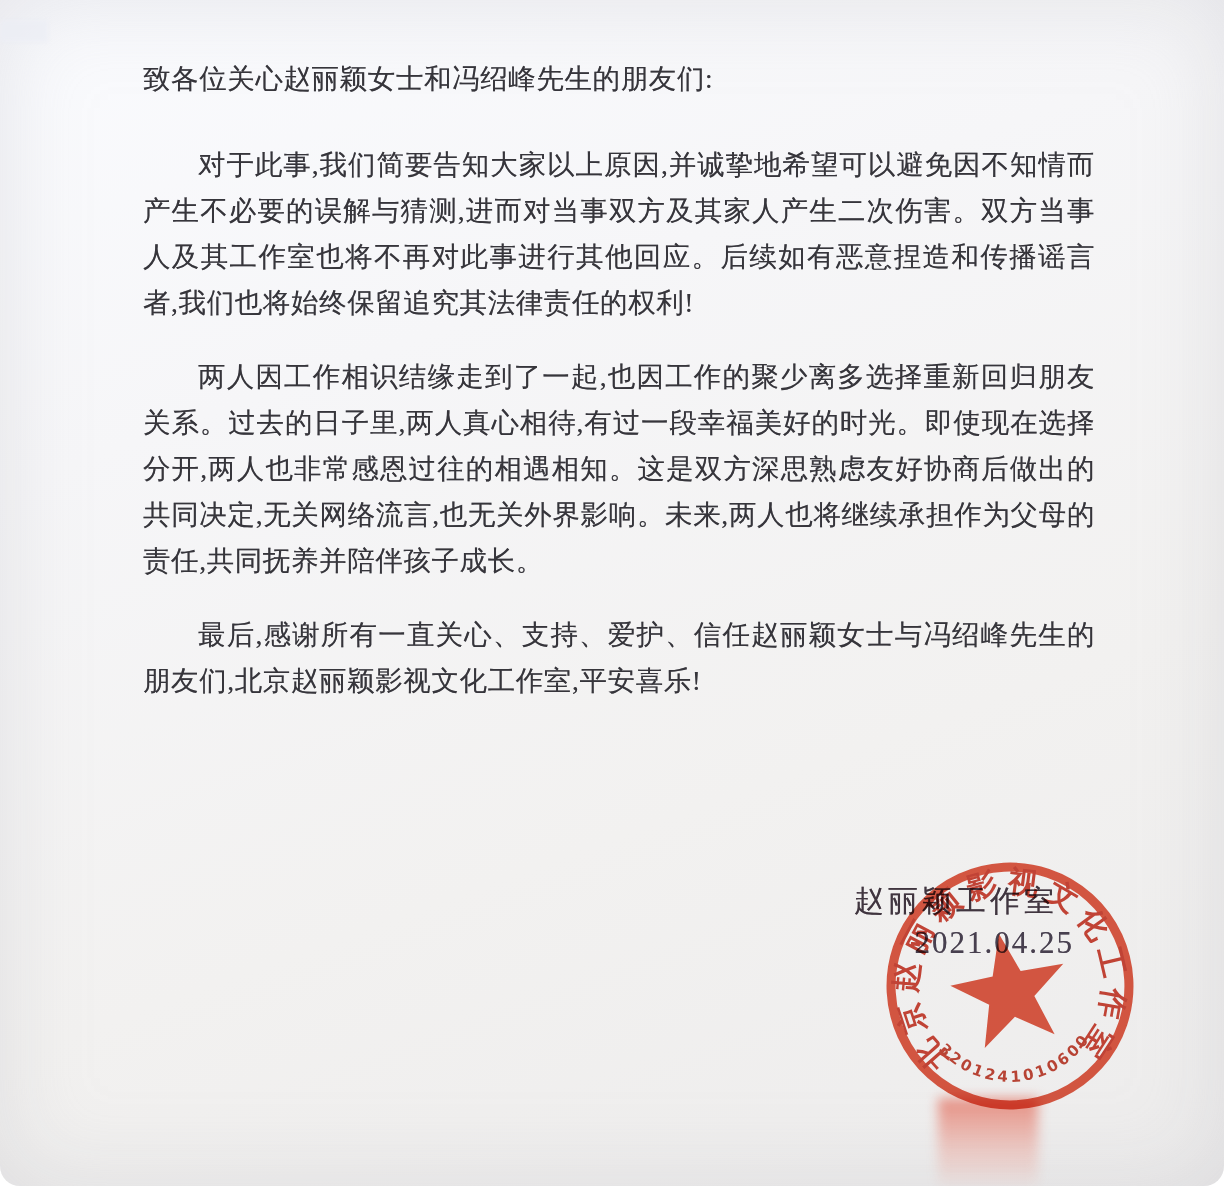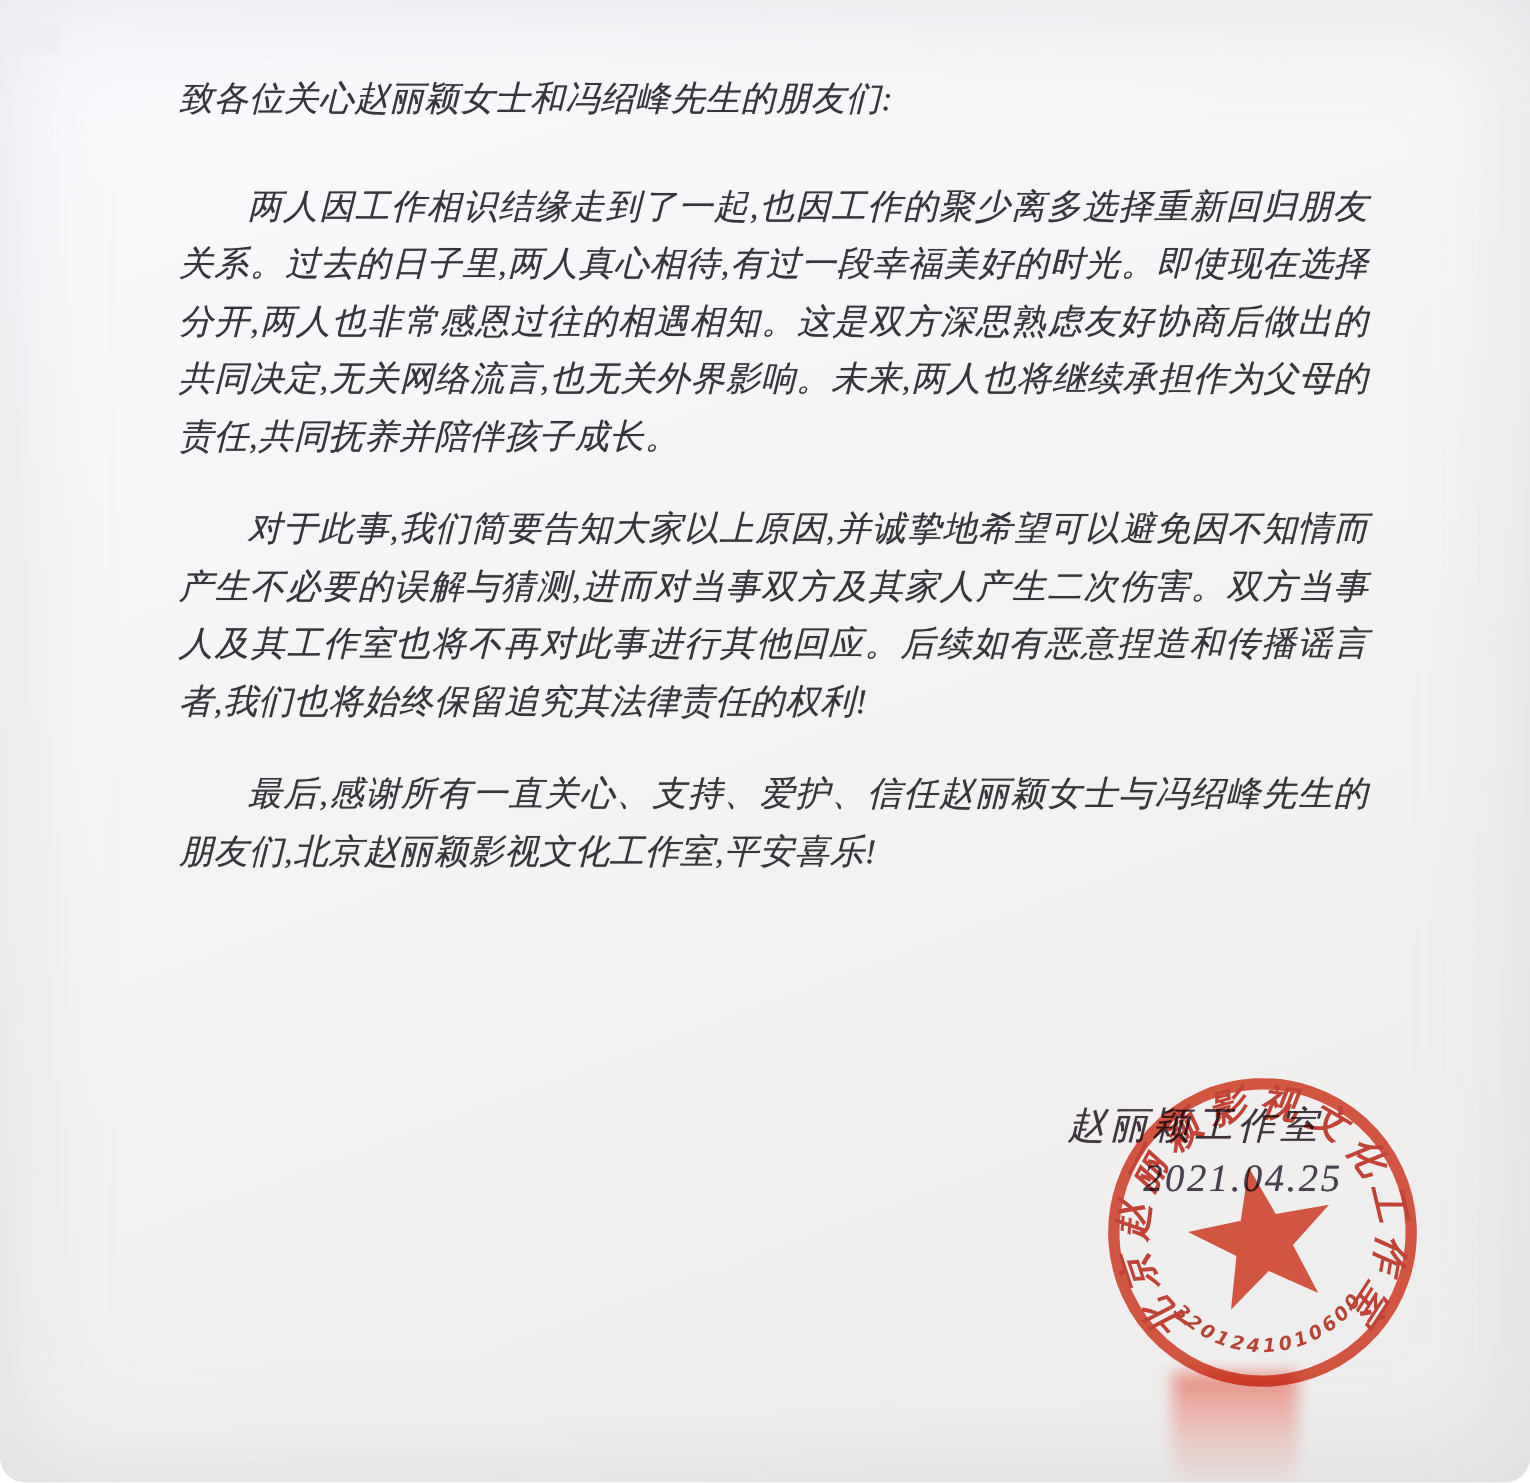--- a/index.html
+++ b/index.html
@@ -12,21 +12,20 @@
     font-family: "Liberation Serif", "DejaVu Serif", serif;
   }
   .paper {
     position: relative;
     width: 1224px;
     height: 1186px;
     background: linear-gradient(160deg, #fafbfe 0%, #f6f6f8 30%, #f2f1f0 65%, #edecec 100%);
     box-shadow: inset 0 0 90px rgba(175,175,182,.28);
     border-radius: 0 0 20px 20px;
     overflow: hidden;
-    font-style: italic;
   }
   .corner-smudge {
     position: absolute;
     left: 0; top: 20px;
     width: 48px; height: 22px;
     background: #eceef5;
     opacity: .75;
     filter: blur(2px);
   }
   .content {
@@ -95,22 +94,22 @@
 </style>
 </head>
 <body>
 
 <div class="paper">
 
   <div class="corner-smudge"></div>
 
   <div class="content">
     <p class="salutation">致各位关心赵丽颖女士和冯绍峰先生的朋友们:</p>
+    <p class="para">对于此事,我们简要告知大家以上原因,并诚挚地希望可以避免因不知情而产生不必要的误解与猜测,进而对当事双方及其家人产生二次伤害。双方当事人及其工作室也将不再对此事进行其他回应。后续如有恶意捏造和传播谣言者,我们也将始终保留追究其法律责任的权利!</p>
     <p class="para">两人因工作相识结缘走到了一起,也因工作的聚少离多选择重新回归朋友关系。过去的日子里,两人真心相待,有过一段幸福美好的时光。即使现在选择分开,两人也非常感恩过往的相遇相知。这是双方深思熟虑友好协商后做出的共同决定,无关网络流言,也无关外界影响。未来,两人也将继续承担作为父母的责任,共同抚养并陪伴孩子成长。</p>
-    <p class="para">对于此事,我们简要告知大家以上原因,并诚挚地希望可以避免因不知情而产生不必要的误解与猜测,进而对当事双方及其家人产生二次伤害。双方当事人及其工作室也将不再对此事进行其他回应。后续如有恶意捏造和传播谣言者,我们也将始终保留追究其法律责任的权利!</p>
     <p class="para">最后,感谢所有一直关心、支持、爱护、信任赵丽颖女士与冯绍峰先生的朋友们,北京赵丽颖影视文化工作室,平安喜乐!</p>
   </div>
 
   <div class="sign-block">
     <div class="signature">赵丽颖工作室</div>
     <div class="sigdate">2021.04.25</div>
   </div>
 
   <div class="seal">
     <svg width="252" height="252" viewBox="0 0 250 250">

